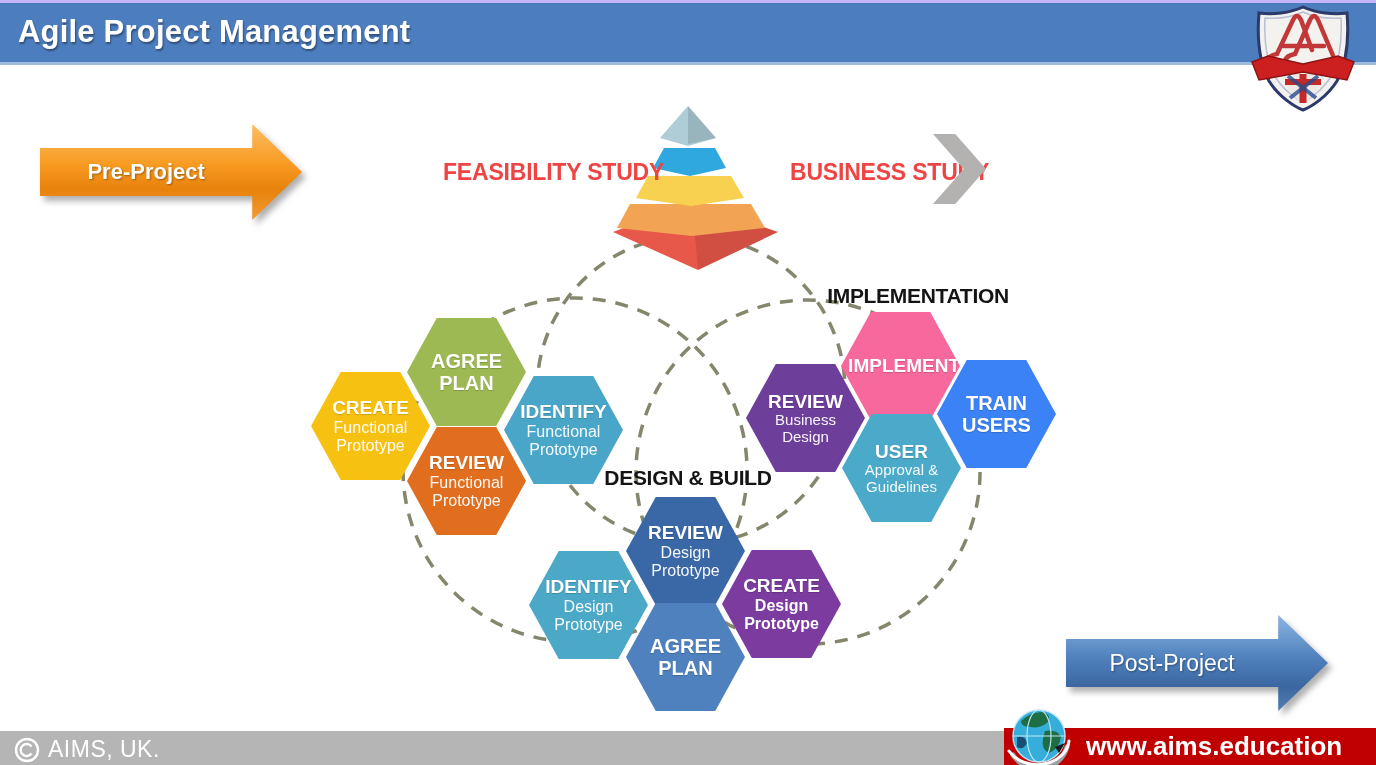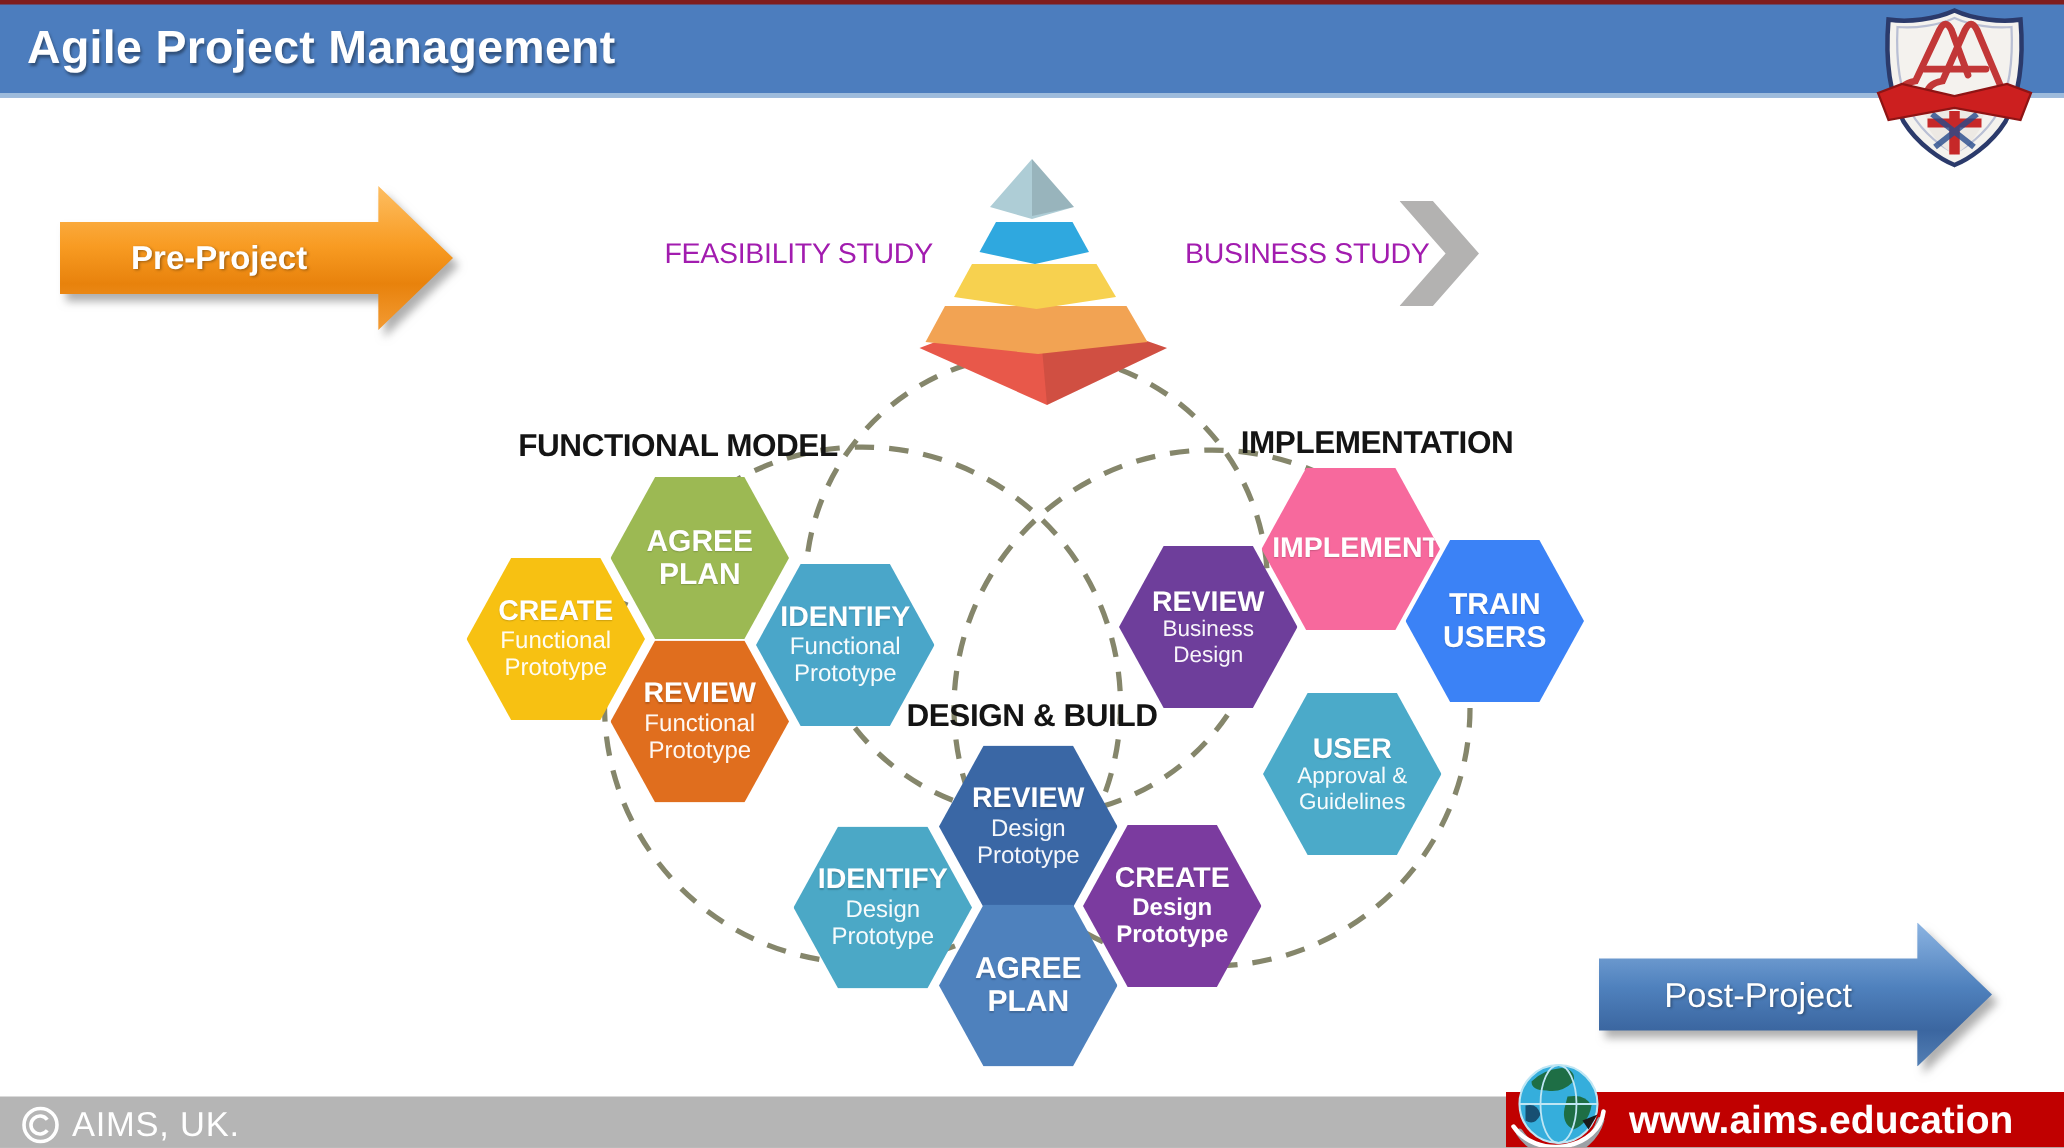--- a/index.html
+++ b/index.html
@@ -5,34 +5,34 @@
   * { margin:0; padding:0; box-sizing:border-box; }
   html,body { background:#888; }
   body { font-family:"Liberation Sans", sans-serif; }
   #slide {
     position:relative; width:1376px; height:765px; background:#ffffff;
     overflow:hidden; margin:0 auto;
   }
   
   .header {
     position:absolute; left:0; top:0; width:1376px; height:65px;
-    background:#4C7DBE; border-top:3px solid #7f1d1d; border-bottom:3px solid #9DBBDC;
+    background:#4C7DBE; border-top:3px solid #c4b5fd; border-bottom:3px solid #9DBBDC;
   }
   .header-title {
     position:absolute; left:18px; top:11px; color:#ffffff;
     font-size:31px; font-weight:bold; letter-spacing:0.2px;
     text-shadow:1px 2px 2px rgba(0,0,0,0.38);
   }
   .crest { position:absolute; left:1250px; top:2px; width:106px; height:112px; }
   
   .dash-layer { position:absolute; left:0; top:0; width:1376px; height:765px; z-index:1; }
   
   .pyramid { position:absolute; left:588px; top:95px; width:212px; height:185px; z-index:3; }
   .stage-label {
-    position:absolute; z-index:3; color:#a21caf; font-size:19px; font-weight:normal;
+    position:absolute; z-index:3; color:#ef4444; font-size:23px; font-weight:bold;
     letter-spacing:-0.2px; white-space:nowrap;
   }
   .chevron-next {
     position:absolute; left:933px; top:134px; width:53px; height:70px; z-index:3;
     background:#B3B2B1;
     clip-path:polygon(0 0, 42% 0, 100% 50%, 42% 100%, 0 100%, 58% 50%);
   }
   
   .flow-arrow {
     position:absolute; z-index:3; width:262px; height:96px;
@@ -141,21 +141,20 @@
 
   <div class="flow-arrow arrow-pre">
     <div class="shape"></div>
     <div class="label">Pre-Project</div>
   </div>
   <div class="flow-arrow arrow-post">
     <div class="shape"></div>
     <div class="label">Post-Project</div>
   </div>
 
-  <div class="cluster-title" style="left:332px; top:286px;">FUNCTIONAL MODEL</div>
   <div class="cluster-title" style="left:798px; top:284px;">IMPLEMENTATION</div>
   <div class="cluster-title" style="left:568px; top:466px;">DESIGN &amp; BUILD</div>
 
   <div class="hex" style="left: 407px; top: 318px; background-color: rgb(156, 185, 83);">
     <span class="hx-big">AGREE</span>
     <span class="hx-big">PLAN</span>
   </div>
   <div class="hex" style="left: 311px; top: 372px; background-color: rgb(247, 193, 18);">
     <span class="hx-main">CREATE</span>
     <span class="hx-sub">Functional</span>
@@ -177,21 +176,21 @@
   </div>
   <div class="hex" style="left: 746px; top: 364px; background-color: rgb(110, 62, 155);">
     <span class="hx-main">REVIEW</span>
     <span class="hx-sub-sm">Business</span>
     <span class="hx-sub-sm">Design</span>
   </div>
   <div class="hex" style="left: 937px; top: 360px; background-color: #3b82f6;">
     <span class="hx-big">TRAIN</span>
     <span class="hx-big">USERS</span>
   </div>
-  <div class="hex" style="left: 842px; top: 414px; background-color: rgb(75, 170, 201); margin-top: 48px;">
+  <div class="hex" style="left: 842px; top: 414px; background-color: rgb(75, 170, 201);">
     <span class="hx-main">USER</span>
     <span class="hx-sub-sm">Approval &amp;</span>
     <span class="hx-sub-sm">Guidelines</span>
   </div>
 
   <div class="hex" style="left: 626px; top: 497px; background-color: rgb(58, 103, 165);">
     <span class="hx-main">REVIEW</span>
     <span class="hx-sub">Design</span>
     <span class="hx-sub">Prototype</span>
   </div>

